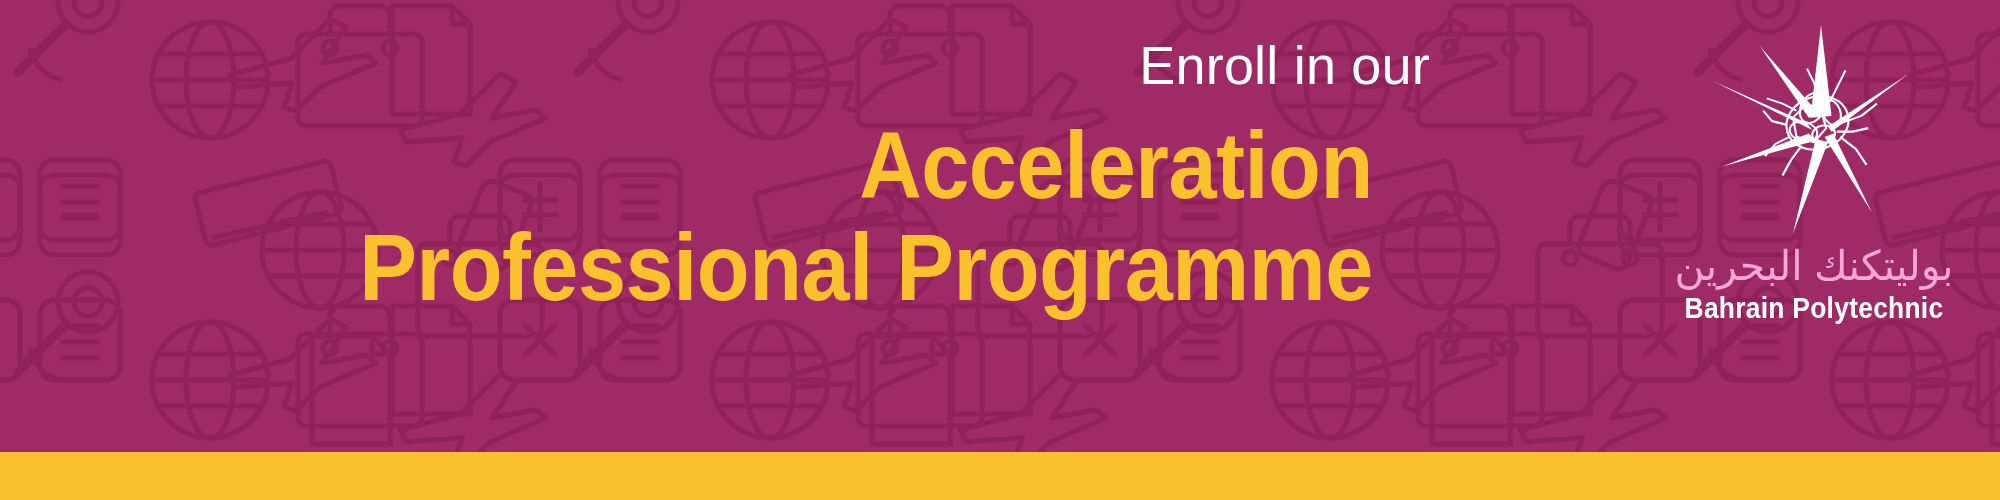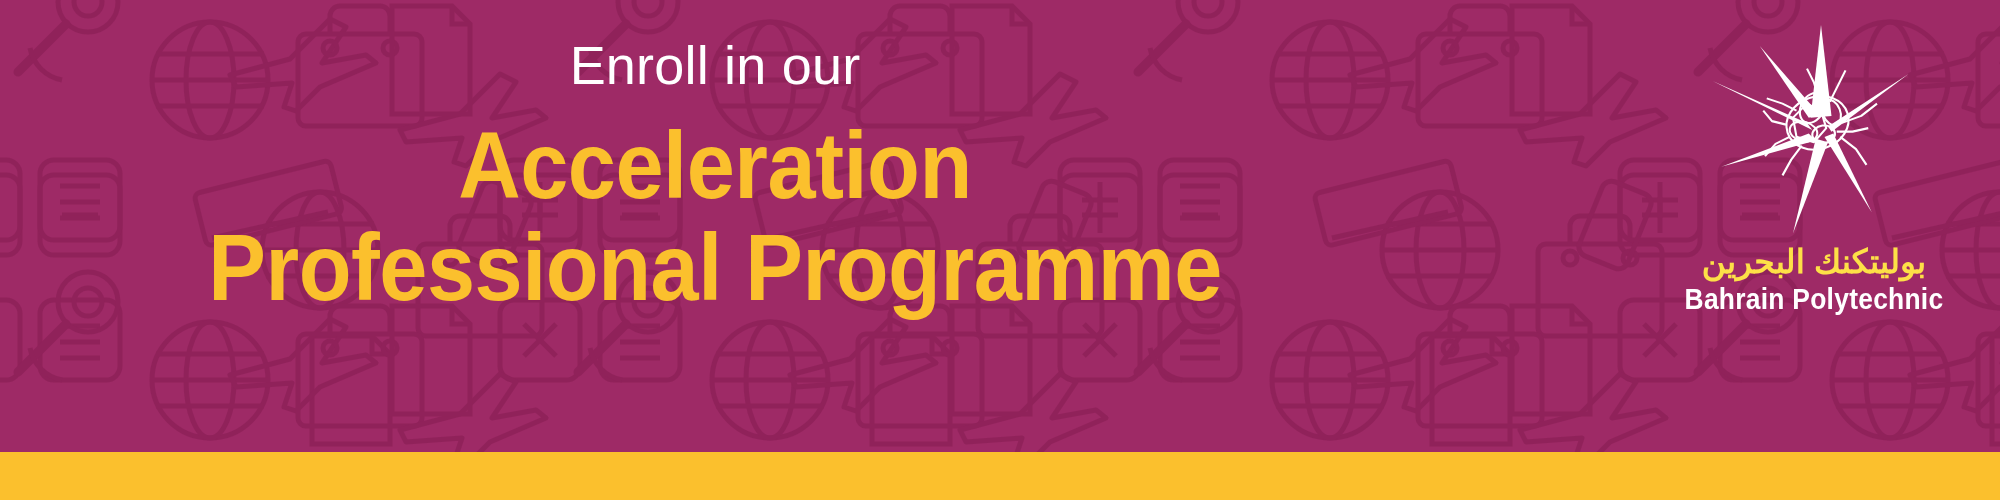--- a/index.html
+++ b/index.html
@@ -38,21 +38,21 @@
   }
 
   
   #text-block {
     position: absolute;
     left: 0;
     top: 0;
     width: 1430px;
     height: 420px;
     z-index: 3;
-    text-align: center;
+    text-align: right;
   }
   #eyebrow {
     margin: 0;
     padding-top: 38px;
     font-size: 54px;
     line-height: 1.0;
     font-weight: 400;
     color: #ffffff;
     letter-spacing: 0.2px;
   }
@@ -81,24 +81,24 @@
     text-align: center;
   }
   #logo-mark {
     display: block;
     margin: 0 auto;
     width: 210px;
     height: 222px;
   }
   #logo-arabic {
     margin: 4px 0 0 0;
-    font-size: 33px;
+    font-size: 41px;
     line-height: 1.1;
-    color: #fde047;
-    font-weight: 700;
+    color: #f9a8d4;
+    font-weight: 400;
     direction: rtl;
     letter-spacing: 0.5px;
   }
   #logo-english {
     margin: 2px 0 0 0;
     font-size: 30px;
     line-height: 1.1;
     color: #ffffff;
     font-weight: 700;
     letter-spacing: 0.3px;

